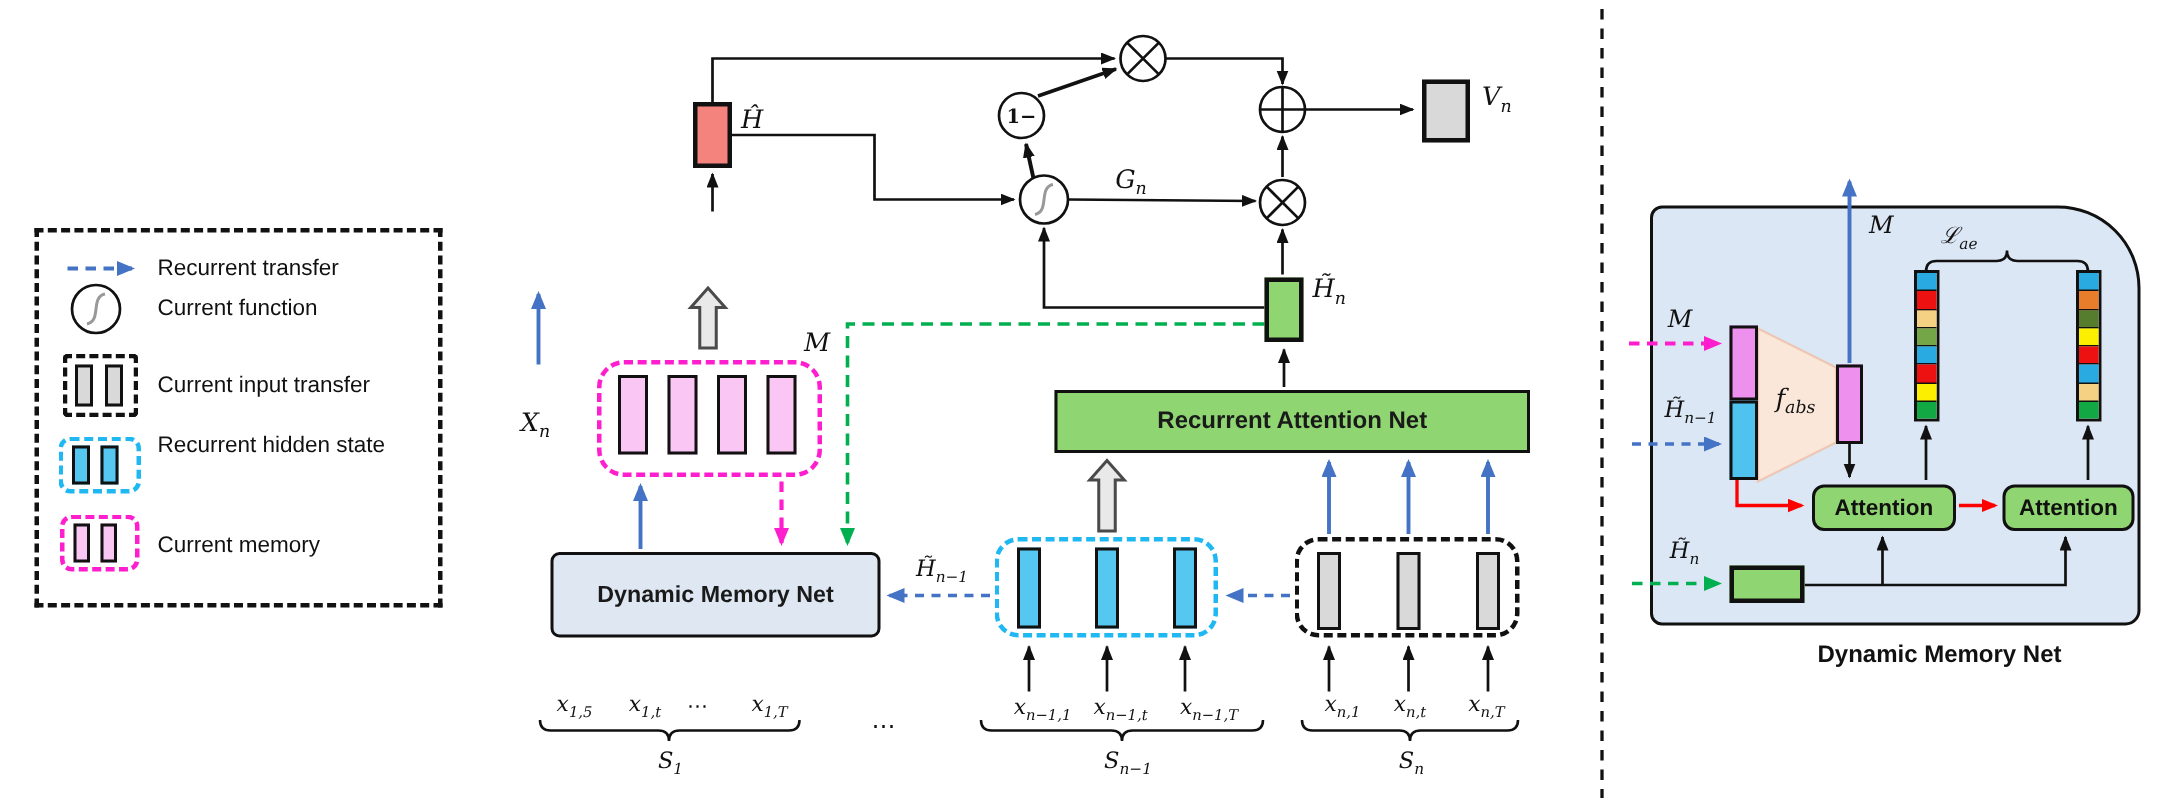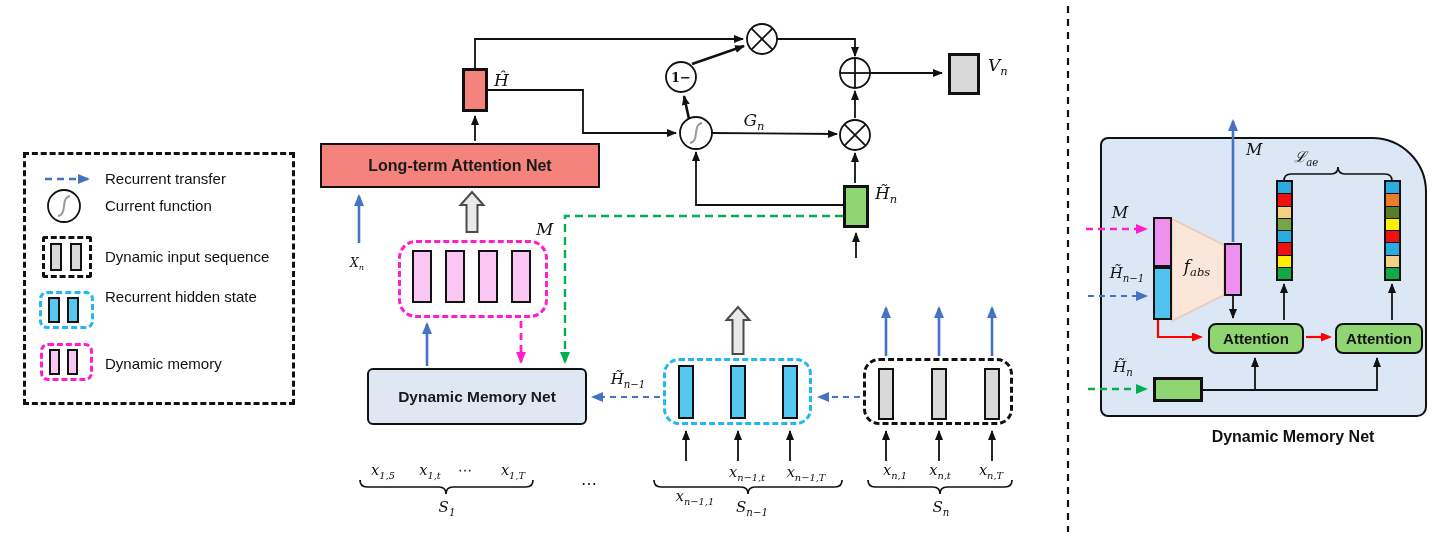--- a/index.html
+++ b/index.html
@@ -114,48 +114,48 @@
     <line x1="1306" y1="337" x2="1330" y2="337" stroke="#FF0000" stroke-width="2.2" marker-end="url(#mR)"></line>
     <polyline points="1203,390 1377,390 1377,358" fill="none" stroke="#111" stroke-width="1.8" marker-end="url(#mB)"></polyline>
     <line x1="1255" y1="390" x2="1255" y2="358" stroke="#111" stroke-width="1.8" marker-end="url(#mB)"></line>
     <line x1="1284" y1="320" x2="1284" y2="284" stroke="#111" stroke-width="1.8" marker-end="url(#mB)"></line>
     <line x1="1392" y1="320" x2="1392" y2="284" stroke="#111" stroke-width="1.8" marker-end="url(#mB)"></line>
     <path d="M1284,181 Q1284,174 1291,174 L1331,174 Q1338,174 1338,167 M1392,181 Q1392,174 1385,174 L1345,174 Q1338,174 1338,167" fill="none" stroke="#111" stroke-width="1.7"></path>
   </svg>
 
   <div class="lbl" style="left:105px;top:170px">Recurrent transfer</div>
   <div class="lbl" style="left:105px;top:197px">Current function</div>
-  <div class="lbl" style="left:105px;top:248px">Dynamic input sequence</div>
+  <div class="lbl" style="left:105px;top:248px">Current input transfer</div>
   <div class="lbl" style="left:105px;top:288px">Recurrent hidden state</div>
-  <div class="lbl" style="left:105px;top:355px">Dynamic memory</div>
+  <div class="lbl" style="left:105px;top:355px">Current memory</div>
   <div class="dashbox" style="left:42px;top:236px;width:50px;height:42px;border-radius:3px"></div>
   <div class="bar" style="left:50px;top:243px;width:12px;height:28px;background:#D9D9D9;border-width:2px"></div>
   <div class="bar" style="left:70px;top:243px;width:12px;height:28px;background:#D9D9D9;border-width:2px"></div>
   <div class="dashbox" style="left:39px;top:291px;width:55px;height:38px;border-color:#1FB8F2;border-radius:8px"></div>
   <div class="bar" style="left:48px;top:297px;width:12px;height:26px;background:#55C7F0;border-width:2px"></div>
   <div class="bar" style="left:67px;top:297px;width:12px;height:26px;background:#55C7F0;border-width:2px"></div>
   <div class="dashbox" style="left:40px;top:343px;width:53px;height:38px;border-color:#FF1ECE;border-radius:8px"></div>
   <div class="bar" style="left:49px;top:349px;width:11px;height:26px;background:#FAC6F3;border-width:2px"></div>
   <div class="bar" style="left:67px;top:349px;width:11px;height:26px;background:#FAC6F3;border-width:2px"></div>
 
-  <div class="bigbox" style="left:320px;top:143px;width:280px;height:45px;background:#F4827D">
-    <span>Long-term Attention Net</span>
+  <div class="bigbox" style="left:703px;top:260px;width:317px;height:42px;background:#8FD571">
+    <span>Recurrent Attention Net</span>
   </div>
   <div class="bigbox" style="left:367px;top:368px;width:220px;height:57px;background:#DEE7F2;border-radius:6px;font-size:15.5px">
     <span>Dynamic Memory Net</span>
   </div>
 
   <div class="bar3" style="left:462px;top:68px;width:26px;height:44px;background:#F4827D"></div>
   <div class="lbl math" style="left:494px;top:70px;font-size:17px"><span>Ĥ</span></div>
   <div class="bar3" style="left:948px;top:53px;width:32px;height:42px;background:#D9D9D9"></div>
   <div class="lbl math" style="left:988px;top:55px;font-size:17px"><span>V</span><sub>n</sub></div>
   <div class="bar3" style="left:843px;top:185px;width:26px;height:43px;background:#8FD571"></div>
   <div class="lbl math" style="left:875px;top:183px;font-size:17px"><span>H̃</span><sub>n</sub></div>
   <div class="lbl math c" style="left:754px;top:110px;font-size:17px"><span>G</span><sub>n</sub></div>
-  <div class="lbl math c" style="left:357px;top:256px;font-size:12px"><span>X</span><sub>n</sub></div>
+  <div class="lbl math c" style="left:357px;top:272px;font-size:17px"><span>X</span><sub>n</sub></div>
 
   <div class="dashbox" style="left:398px;top:240px;width:150px;height:78px;border-color:#FF1ECE;border-width:3.5px;border-radius:18px"></div>
   <div class="bar" style="left:412px;top:250px;width:20px;height:53px;background:#FAC6F3"></div>
   <div class="bar" style="left:445px;top:250px;width:20px;height:53px;background:#FAC6F3"></div>
   <div class="bar" style="left:478px;top:250px;width:20px;height:53px;background:#FAC6F3"></div>
   <div class="bar" style="left:511px;top:250px;width:20px;height:53px;background:#FAC6F3"></div>
   <div class="lbl math" style="left:536px;top:219px;font-size:17px">M</div>
 
   <div class="dashbox" style="left:663px;top:358px;width:149px;height:67px;border-color:#1FB8F2;border-width:3.5px;border-radius:16px"></div>
   <div class="bar" style="left:678px;top:365px;width:16px;height:54px;background:#55C7F0"></div>
@@ -166,21 +166,21 @@
   <div class="dashbox" style="left:863px;top:358px;width:150px;height:67px;border-width:3.5px;border-radius:16px"></div>
   <div class="bar" style="left:878px;top:368px;width:16px;height:52px;background:#D9D9D9"></div>
   <div class="bar" style="left:931px;top:368px;width:16px;height:52px;background:#D9D9D9"></div>
   <div class="bar" style="left:984px;top:368px;width:16px;height:52px;background:#D9D9D9"></div>
 
   <div class="lbl math c" style="left:383px;top:462px;font-size:14.5px"><span>x</span><sub>1,5</sub></div>
   <div class="lbl math c" style="left:430px;top:462px;font-size:14.5px"><span>x</span><sub>1,t</sub></div>
   <div class="lbl c" style="left:465px;top:462px;font-size:14px">⋯</div>
   <div class="lbl math c" style="left:513px;top:462px;font-size:14.5px"><span>x</span><sub>1,T</sub></div>
   <div class="lbl c" style="left:589px;top:474px;font-size:16px">⋯</div>
-  <div class="lbl math c" style="left:695px;top:488px;font-size:14.5px"><span>x</span><sub>n−1,1</sub></div>
+  <div class="lbl math c" style="left:695px;top:464px;font-size:14.5px"><span>x</span><sub>n−1,1</sub></div>
   <div class="lbl math c" style="left:747px;top:464px;font-size:14.5px"><span>x</span><sub>n−1,t</sub></div>
   <div class="lbl math c" style="left:806px;top:464px;font-size:14.5px"><span>x</span><sub>n−1,T</sub></div>
   <div class="lbl math c" style="left:895px;top:462px;font-size:14.5px"><span>x</span><sub>n,1</sub></div>
   <div class="lbl math c" style="left:940px;top:462px;font-size:14.5px"><span>x</span><sub>n,t</sub></div>
   <div class="lbl math c" style="left:991px;top:462px;font-size:14.5px"><span>x</span><sub>n,T</sub></div>
   <div class="lbl math c" style="left:447px;top:498px;font-size:15px"><span>S</span><sub>1</sub></div>
   <div class="lbl math c" style="left:752px;top:498px;font-size:15px"><span>S</span><sub>n−1</sub></div>
   <div class="lbl math c" style="left:941px;top:498px;font-size:15px"><span>S</span><sub>n</sub></div>
 
   <div class="lbl c" style="left:1293px;top:428px;font-size:16px;font-weight:600">Dynamic Memory Net</div>

